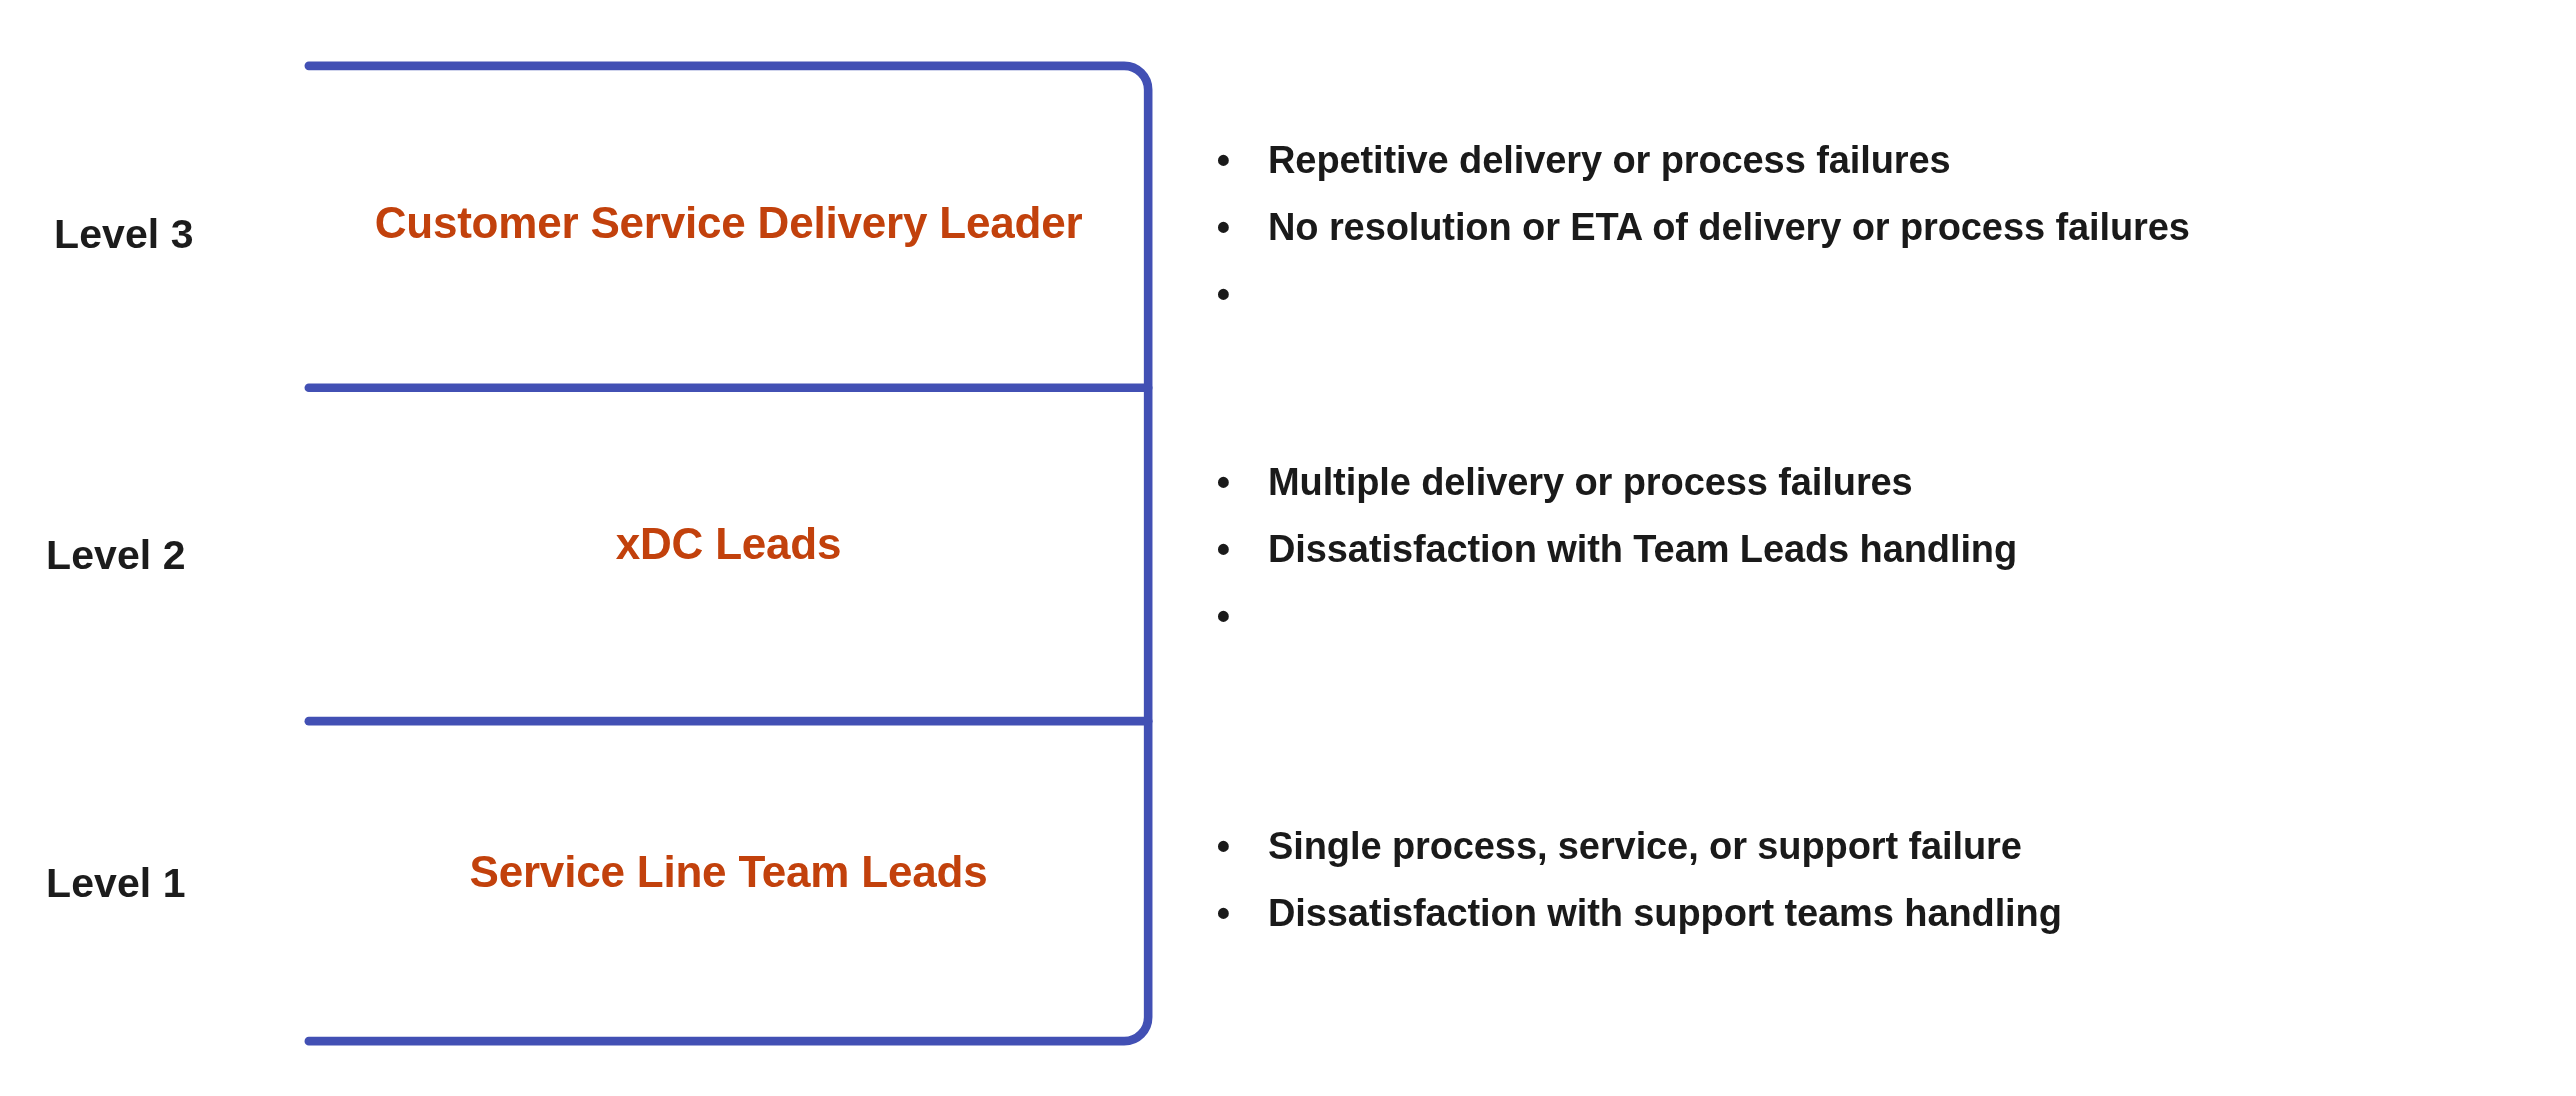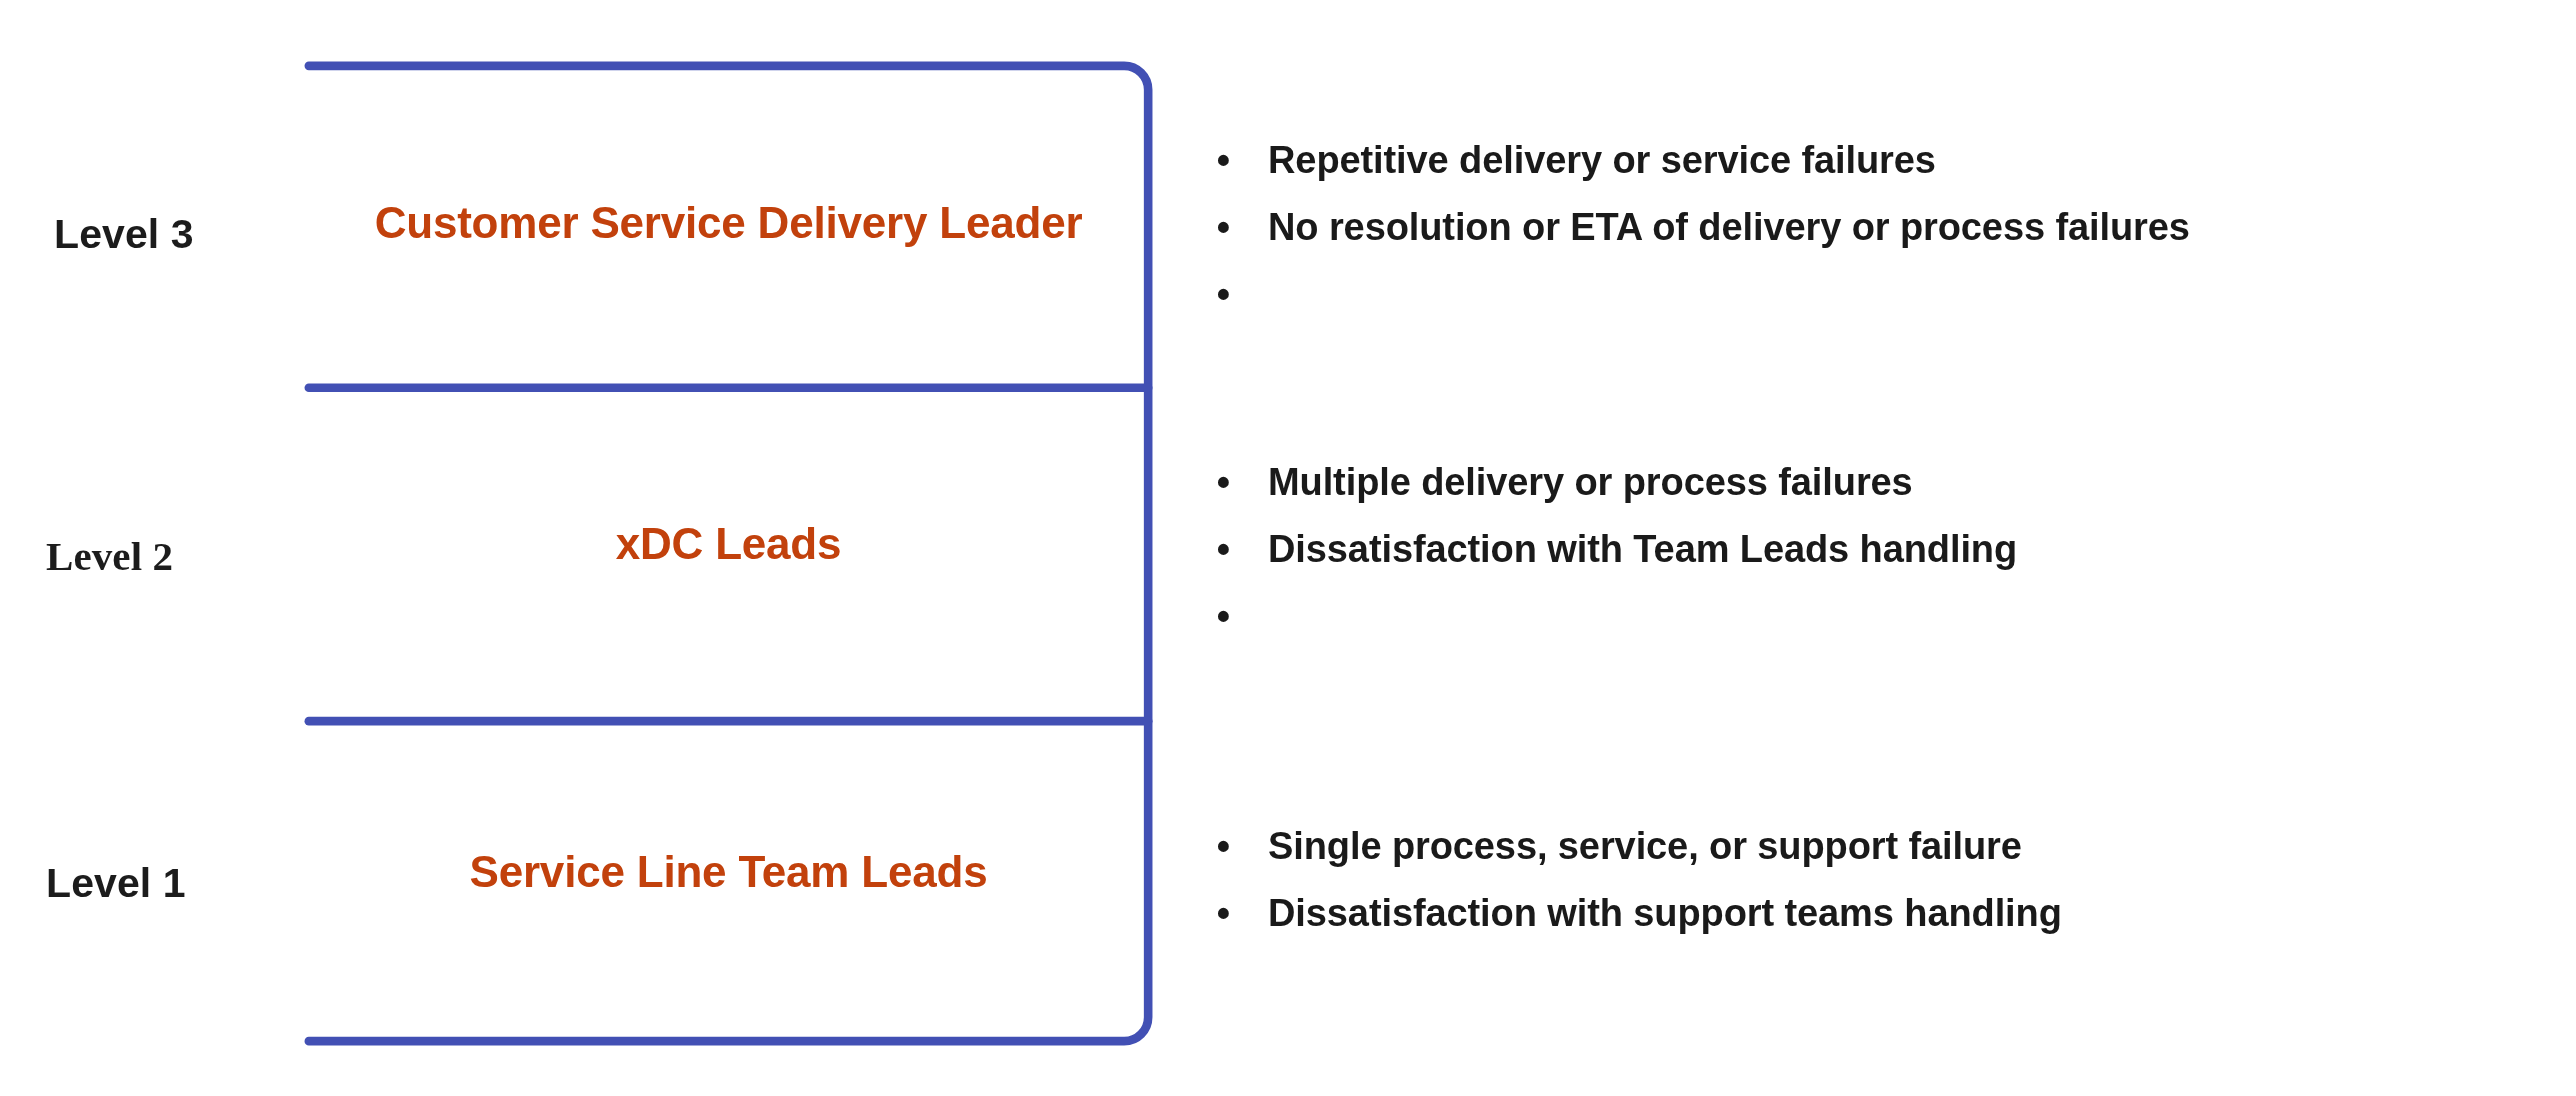--- a/index.html
+++ b/index.html
@@ -87,21 +87,21 @@
     font-size: 38px;
     color: #1a1a1a;
     text-align: center;
   }
 
   
   .lvl3-label  { top: 211px; margin-left: 8px; }
   .lvl3-title  { top: 198px; }
   .lvl3-list   { top: 127px; }
 
-  .lvl2-label  { top: 532px; font-family: Liberation Serif, serif; }
+  .lvl2-label  { top: 532px; }
   .lvl2-title  { top: 519px; }
   .lvl2-list   { top: 449px; }
 
   .lvl1-label  { top: 860px; }
   .lvl1-title  { top: 847px; }
   .lvl1-list   { top: 813px; }
 </style>
 </head>
 <body>
 
@@ -120,21 +120,21 @@
     </svg>
   </div>
 
   <div class="level-label lvl3-label">Level 3</div>
 
   <div class="role-title lvl3-title">Customer Service Delivery Leader</div>
 
   <ul class="criteria-list lvl3-list">
     <li class="criteria-item">
       <span class="bullet-dot">•</span>
-      <span>Repetitive delivery or service failures</span>
+      <span>Repetitive delivery or process failures</span>
     </li>
     <li class="criteria-item">
       <span class="bullet-dot">•</span>
       <span>No resolution or ETA of delivery or process failures</span>
     </li>
     <li class="criteria-item">
       <span class="bullet-dot">•</span>
     </li>
   </ul>
 

